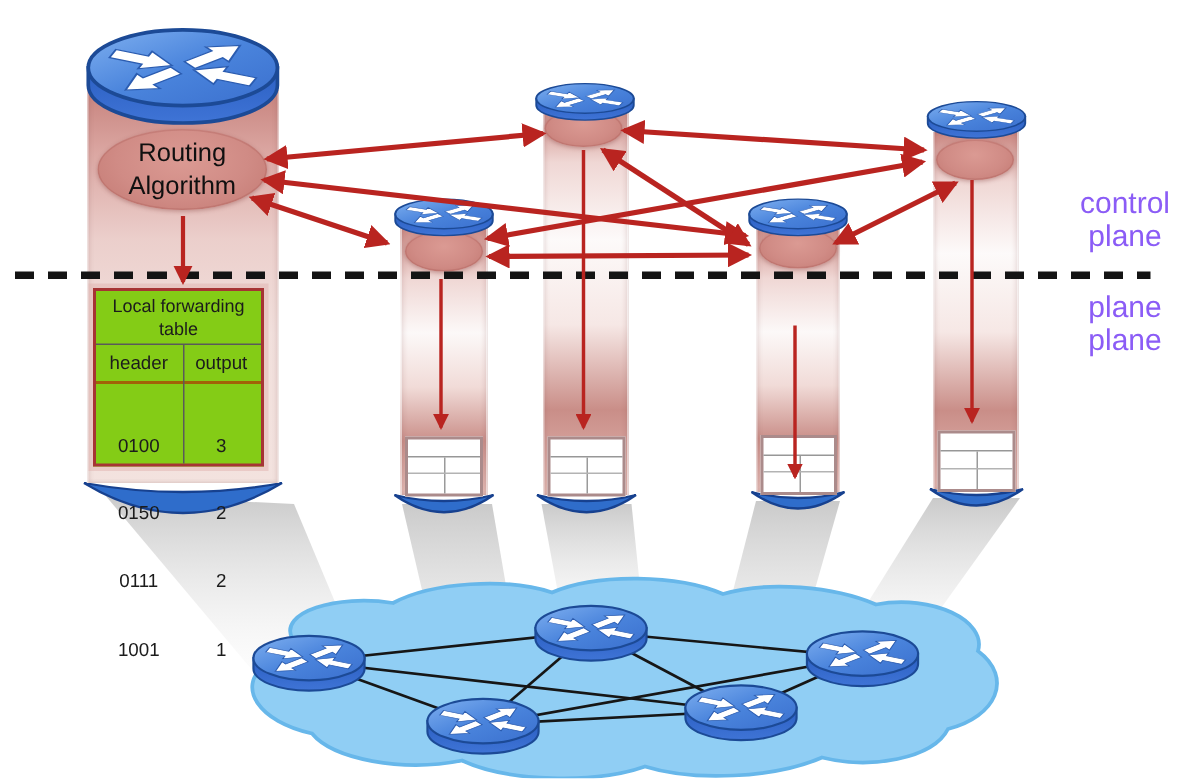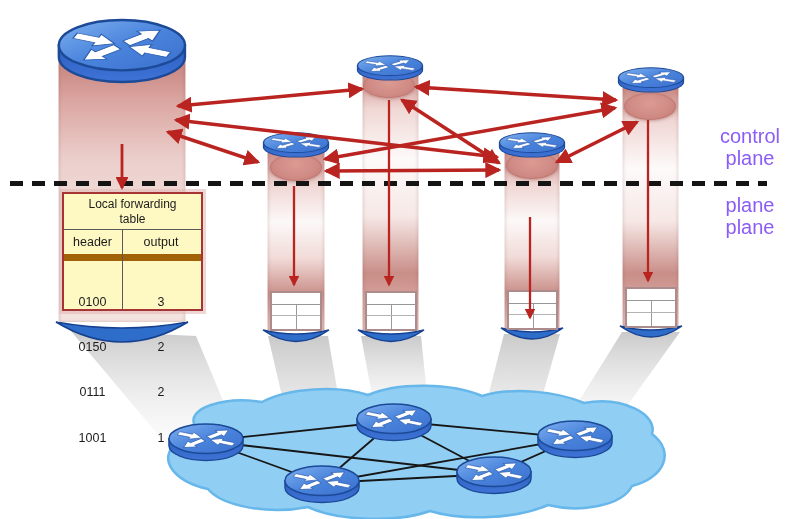--- a/index.html
+++ b/index.html
@@ -21,26 +21,26 @@
             rgba(224,178,172,.9) 100%);}
 
   
   .rell{position:absolute;border-radius:50%;
         background:radial-gradient(ellipse at 50% 38%,#db9a93 0%,#d08b85 55%,#c27871 100%);
         box-shadow:0 1px 3px rgba(120,50,45,.35), inset 0 0 0 1px rgba(160,80,75,.25);}
   #ra-ellipse{display:flex;align-items:center;justify-content:center;text-align:center;
         font-size:17px;line-height:1.3;color:#101010;padding:0 8px;box-sizing:border-box;}
 
   
-  .ft{position:absolute;left:62px;top:192px;width:141px;height:119px;background:#fef9c3;
+  .ft{position:absolute;left:62px;top:192px;width:114px;height:119px;background:#84cc16;
       border:2px solid #a63434;box-shadow:0 0 0 3px rgba(226,183,178,.55);box-sizing:border-box;
       font-size:12px;color:#1c1c1c;}
   .ft-title{height:36px;border-bottom:1px solid #5a5a5a;display:flex;align-items:center;
       justify-content:center;text-align:center;line-height:1.25;padding:1px 10px 0 10px;box-sizing:border-box;}
-  .ft-head{display:grid;grid-template-columns:57px 1fr;height:24px;border-bottom:7px solid #a16207;
+  .ft-head{display:grid;grid-template-columns:57px 1fr;height:24px;border-bottom:2px solid #a16207;
       align-items:center;text-align:center;font-size:12.5px;}
   .ft-divider{position:absolute;left:58px;top:36px;bottom:0;width:1px;background:#5a5a5a;}
   .ft-rows{padding-top:3px;}
   .ft-row{display:grid;grid-template-columns:57px 1fr;margin-top:32px;}
   .ft-row div{text-align:center;font-size:12.5px;line-height:13.2px;}
 
   
   .mt{position:absolute;background:#fff;border:2px solid #ab8b8b;box-sizing:border-box;}
   .mt .h{height:11px;border-bottom:1px solid #979797;}
   .mt .g{position:relative;height:calc(100% - 12px);}
@@ -131,20 +131,23 @@
       <use href="#router" transform="translate(535.1,419.8) scale(0.57)"></use>
     </g>
   </svg>
 
   <div class="col col-main abs" style="left:58px;top:60px;width:128px;height:262px;"></div>
   <div class="col col-short abs" style="left:267px;top:150px;width:58px;height:180px;"></div>
   <div class="col col-tall abs" style="left:362px;top:72px;width:57px;height:258px;"></div>
   <div class="col col-short abs" style="left:504px;top:150px;width:56px;height:178px;"></div>
   <div class="col col-tall abs" style="left:622px;top:88px;width:57px;height:238px;"></div>
 
+  <div id="ra-ellipse" class="rell" style="left:65px;top:86px;width:113px;height:54px;">
+    <span>Routing Algorithm</span>
+  </div>
   <div class="rell" style="left:270px;top:154px;width:52px;height:27px;"></div>
   <div class="rell" style="left:363px;top:73px;width:52px;height:25px;"></div>
   <div class="rell" style="left:506px;top:152px;width:52px;height:27px;"></div>
   <div class="rell" style="left:624px;top:93px;width:52px;height:27px;"></div>
 
   <div class="ft">
     <div class="ft-title">Local forwarding table</div>
     <div class="ft-head">
       <div>header</div>
       <div>output</div>

